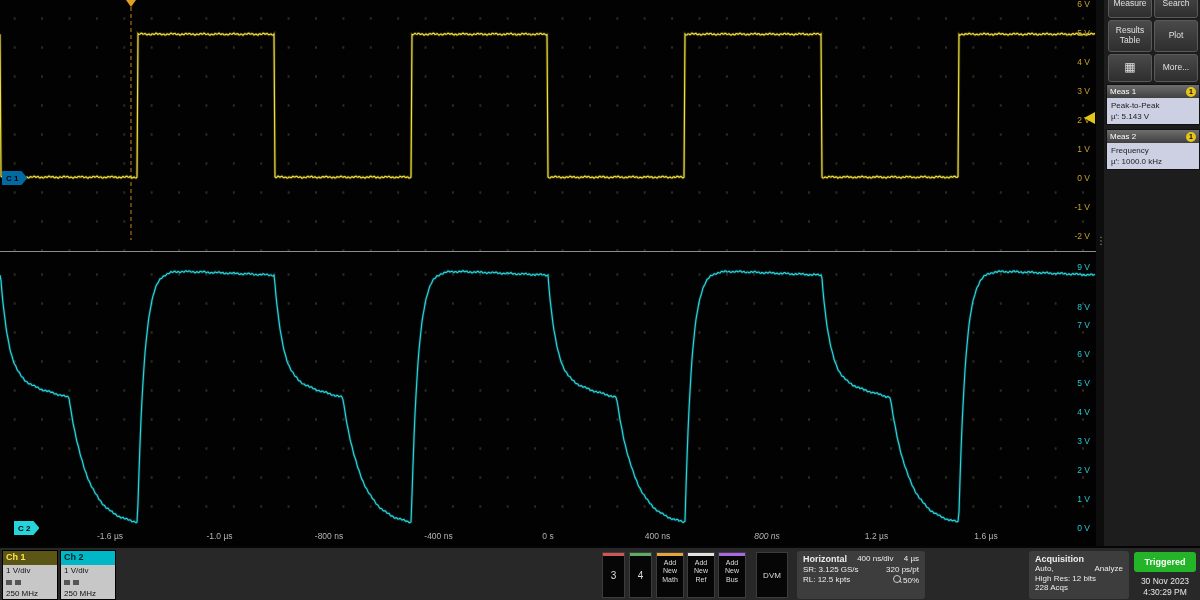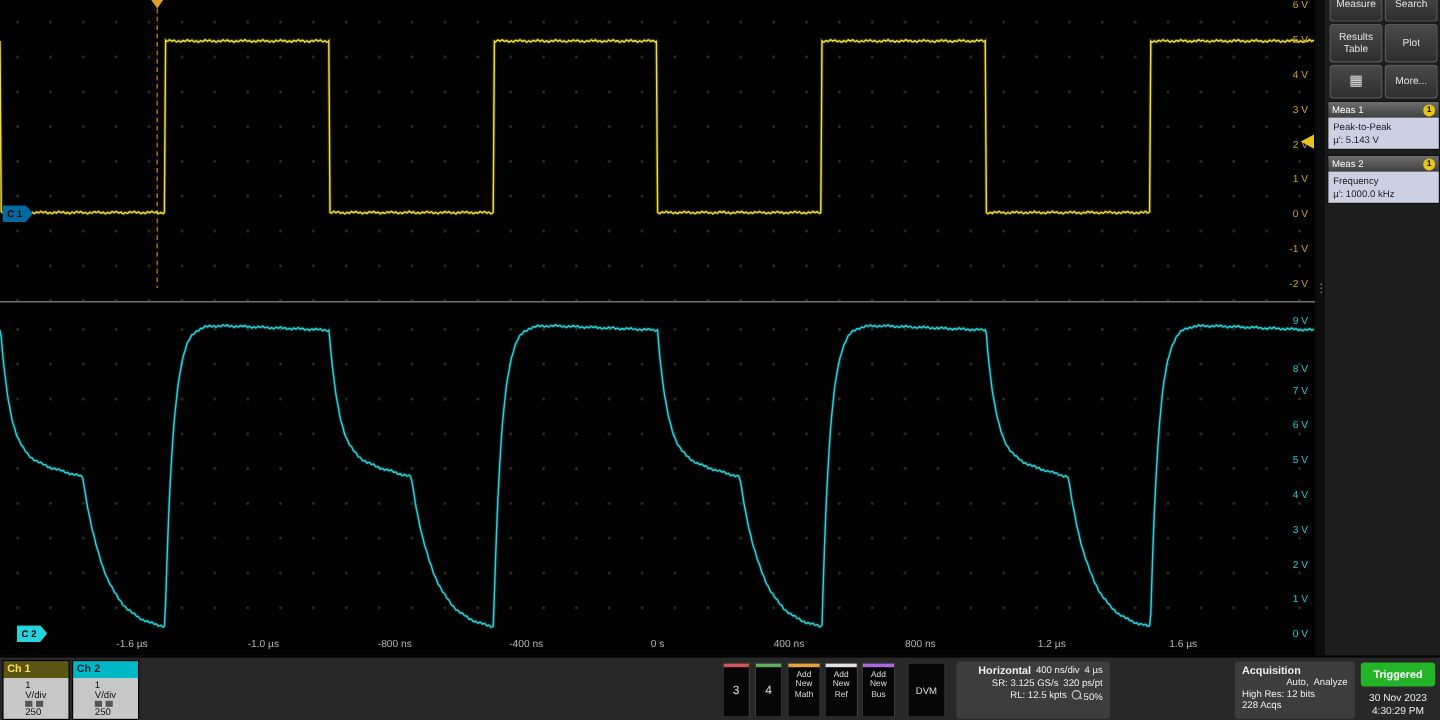--- a/index.html
+++ b/index.html
@@ -33,32 +33,32 @@
     color:#e0e0e0;font-size:8.5px;display:flex;align-items:center;justify-content:center;text-align:center;line-height:1.15;cursor:default;}
   .meas{position:absolute;left:2px;width:92px;border:1px solid #111;}
   .meas-head{height:13px;background:linear-gradient(#6e6e6e,#404040);color:#fff;font-size:8px;display:flex;align-items:center;padding:0 3px;}
   .meas-head .badge{margin-left:auto;width:10px;height:10px;border-radius:50%;background:#e6c517;color:#000;font-size:7px;font-weight:bold;text-align:center;line-height:10px;}
   .meas-body{background:#cdd0e3;color:#1b1b1b;font-size:8px;padding:2px 4px;line-height:1.4;}
 
   
   .bottombar{position:absolute;left:0;top:546px;width:1200px;height:54px;background:#282828;border-top:2px solid #050505;box-sizing:border-box;}
   .chtile{position:absolute;top:2px;width:56px;height:50px;border:1px solid #000;box-sizing:border-box;}
   .chtile .head{height:14px;font-size:9px;font-weight:bold;padding:1px 0 0 3px;box-sizing:border-box;}
-  .chtile .body{height:34px;background:#c7c7c7;color:#111;font-size:8px;padding:1px 18px;box-sizing:border-box;display:flex;flex-direction:column;justify-content:space-between;}
+  .chtile .body{height:34px;background:#c7c7c7;color:#111;font-size:8px;padding:1px 3px;box-sizing:border-box;display:flex;flex-direction:column;justify-content:space-between;}
   .chtile .iconrow{display:flex;gap:3px;}
   .chtile .mini{width:6px;height:5px;background:#555;}
   #ch1-tile{left:2px;}  #ch1-tile .head{background:#5c5616;color:#ffe34a;}
   #ch2-tile{left:60px;} #ch2-tile .head{background:#00b7c6;color:#00222a;}
   .numbtn{position:absolute;top:4px;width:23px;height:46px;background:#060606;border:1px solid #3c3c3c;box-sizing:border-box;color:#ddd;font-size:10px;display:flex;align-items:center;justify-content:center;}
   .numbtn .strip3{position:absolute;top:0;left:0;width:100%;height:3px;}
   .addbtn{position:absolute;top:4px;width:28px;height:46px;background:#060606;border:1px solid #3c3c3c;box-sizing:border-box;color:#ddd;font-size:7px;text-align:center;line-height:1.2;padding-top:6px;}
   .addbtn .strip3{position:absolute;top:0;left:0;width:100%;height:3px;}
   .panel{position:absolute;top:3px;height:48px;background:#3d3d3d;border-radius:3px;box-sizing:border-box;padding:3px 6px;color:#ececec;font-size:8px;line-height:1.25;}
   .panel .title{font-size:9px;font-weight:bold;}
-  .prow{display:flex;justify-content:flex-end;gap:4px;}
+  .prow{display:flex;justify-content:space-between;gap:4px;}
   .tpill{width:15px;height:9px;border-radius:4px;background:#e6c517;color:#000;font-size:7px;font-weight:bold;text-align:center;line-height:9px;}
   .lens{display:inline-block;width:6px;height:6px;border:1px solid #ccc;border-radius:50%;position:relative;margin-right:2px;}
   .lens:after{content:"";position:absolute;left:5px;top:5px;width:3px;height:1px;background:#ccc;transform:rotate(45deg);}
   .trigd{position:absolute;left:1134px;top:4px;width:62px;height:20px;background:#24b428;border-radius:3px;color:#fff;font-size:9px;font-weight:bold;display:flex;align-items:center;justify-content:center;}
   .datetime{position:absolute;left:1134px;top:28px;width:62px;text-align:center;color:#e8e8e8;font-size:8.5px;line-height:1.3;}
 </style>
 </head>
 <body>
 
 <div id="app">
@@ -77,21 +77,21 @@
       <path id="cyan-path" fill="none" d="M0 275.1 L1 280.6 L2 292.6 L3 303.1 L4 311.2 L5 319.1 L6 327.3 L7 333.8 L8 338.7 L9 344.2 L10 349.7 L11 353.3 L12 356.1 L13 359.9 L14 363.2 L15 364.8 L16 366.5 L17 369.4 L18 371.2 L19 371.9 L20 373.6 L21 376.0 L22 377.0 L23 377.5 L24 379.4 L25 381.1 L26 381.3 L27 381.7 L28 383.3 L29 384.1 L30 383.6 L31 384.0 L32 385.4 L33 385.5 L34 385.1 L35 386.0 L36 387.3 L37 387.2 L38 387.2 L39 388.6 L40 389.6 L41 389.1 L42 389.4 L43 390.7 L44 390.8 L45 390.1 L46 390.6 L47 391.5 L48 391.1 L49 390.7 L50 391.7 L51 392.5 L52 392.1 L53 392.3 L54 393.7 L55 394.2 L56 393.7 L57 394.3 L58 395.4 L59 395.2 L60 394.6 L61 395.3 L62 396.0 L63 395.3 L64 395.1 L65 396.2 L66 396.7 L67 396.1 L68 396.7 L69 398.5 L70 404.8 L71 410.3 L72 416.8 L73 423.1 L74 427.6 L75 431.9 L76 437.4 L77 442.0 L78 445.2 L79 449.0 L80 453.8 L81 457.2 L82 459.9 L83 463.7 L84 467.9 L85 470.4 L86 472.7 L87 476.3 L88 479.3 L89 480.8 L90 482.8 L91 485.8 L92 487.6 L93 488.4 L94 490.4 L95 493.0 L96 494.1 L97 495.0 L98 497.3 L99 499.5 L100 500.2 L101 501.3 L102 503.6 L103 504.9 L104 505.1 L105 506.2 L106 508.0 L107 508.3 L108 508.2 L109 509.5 L110 510.9 L111 510.8 L112 511.1 L113 512.8 L114 513.8 L115 513.7 L116 514.5 L117 516.1 L118 516.5 L119 516.1 L120 517.0 L121 518.1 L122 517.7 L123 517.3 L124 518.4 L125 519.0 L126 518.4 L127 518.5 L128 519.9 L129 520.2 L130 519.8 L131 520.6 L132 521.8 L133 521.6 L134 521.2 L135 522.1 L136 522.7 L137 521.9 L138 502.8 L139 471.8 L140 444.2 L141 419.5 L142 399.2 L143 382.4 L144 366.8 L145 353.0 L146 342.5 L147 333.4 L148 324.3 L149 316.6 L150 311.2 L151 305.8 L152 300.0 L153 295.8 L154 293.0 L155 289.5 L156 285.9 L157 284.2 L158 283.0 L159 280.7 L160 278.9 L161 278.7 L162 278.1 L163 276.4 L164 275.7 L165 276.0 L166 275.2 L167 273.7 L168 273.5 L169 273.7 L170 272.6 L171 271.6 L172 272.1 L173 272.4 L174 271.4 L175 271.2 L176 272.3 L177 272.3 L178 271.5 L179 271.8 L180 272.7 L181 272.1 L182 271.3 L183 271.8 L184 272.2 L185 271.2 L186 270.7 L187 271.5 L188 271.6 L189 270.8 L190 271.0 L191 272.2 L192 272.0 L193 271.4 L194 272.1 L195 272.9 L196 272.2 L197 271.6 L198 272.4 L199 272.5 L200 271.4 L201 271.3 L202 272.2 L203 271.9 L204 271.1 L205 271.7 L206 272.7 L207 272.3 L208 271.9 L209 272.9 L210 273.4 L211 272.6 L212 272.4 L213 273.3 L214 273.0 L215 272.0 L216 272.2 L217 272.9 L218 272.3 L219 271.7 L220 272.6 L221 273.3 L222 272.6 L223 272.5 L224 273.7 L225 273.9 L226 273.0 L227 273.2 L228 274.1 L229 273.5 L230 272.6 L231 273.1 L232 273.6 L233 272.8 L234 272.4 L235 273.4 L236 273.7 L237 273.0 L238 273.3 L239 274.4 L240 274.3 L241 273.6 L242 274.1 L243 274.8 L244 274.0 L245 273.3 L246 274.0 L247 274.2 L248 273.2 L249 273.1 L250 274.2 L251 274.2 L252 273.4 L253 274.1 L254 275.1 L255 274.7 L256 274.2 L257 275.0 L258 275.4 L259 274.5 L260 274.1 L261 274.9 L262 274.8 L263 273.7 L264 274.0 L265 274.9 L266 274.5 L267 274.0 L268 274.9 L269 275.7 L270 275.0 L271 274.8 L272 275.8 L273 276.0 L274 275.0 L275 284.2 L276 296.0 L277 305.3 L278 313.1 L279 321.4 L280 329.0 L281 334.5 L282 339.6 L283 345.6 L284 350.4 L285 353.5 L286 357.1 L287 361.2 L288 363.8 L289 365.3 L290 367.8 L291 370.5 L292 371.4 L293 372.3 L294 374.5 L295 376.2 L296 376.6 L297 377.6 L298 379.8 L299 380.8 L300 380.9 L301 382.2 L302 383.8 L303 384.0 L304 383.8 L305 385.0 L306 385.9 L307 385.4 L308 385.4 L309 386.7 L310 387.2 L311 386.6 L312 387.3 L313 388.8 L314 388.9 L315 388.7 L316 389.8 L317 390.9 L318 390.5 L319 390.4 L320 391.5 L321 391.8 L322 391.0 L323 391.2 L324 392.3 L325 392.2 L326 391.6 L327 392.5 L328 393.7 L329 393.4 L330 393.4 L331 394.7 L332 395.4 L333 394.8 L334 395.0 L335 396.2 L336 396.2 L337 395.3 L338 395.8 L339 396.8 L340 396.3 L341 395.9 L342 397.0 L343 399.9 L344 405.5 L345 411.6 L346 418.5 L347 424.1 L348 428.5 L349 433.6 L350 439.2 L351 443.0 L352 446.3 L353 450.8 L354 455.0 L355 457.7 L356 460.7 L357 464.8 L358 468.2 L359 470.3 L360 473.4 L361 477.1 L362 479.4 L363 481.1 L364 483.9 L365 486.7 L366 487.9 L367 489.2 L368 491.7 L369 493.5 L370 494.1 L371 495.5 L372 498.0 L373 499.2 L374 499.8 L375 501.7 L376 503.9 L377 504.6 L378 505.1 L379 507.0 L380 508.4 L381 508.4 L382 508.9 L383 510.5 L384 511.1 L385 510.7 L386 511.6 L387 513.1 L388 513.3 L389 513.3 L390 514.8 L391 516.0 L392 515.9 L393 516.2 L394 517.7 L395 518.2 L396 517.6 L397 518.1 L398 519.2 L399 519.0 L400 518.3 L401 519.1 L402 520.1 L403 519.6 L404 519.5 L405 520.8 L406 521.5 L407 520.9 L408 521.4 L409 522.6 L410 522.6 L411 521.9 L412 495.1 L413 465.1 L414 437.8 L415 414.2 L416 395.1 L417 378.3 L418 362.7 L419 349.9 L420 340.0 L421 330.6 L422 321.6 L423 315.1 L424 310.0 L425 304.2 L426 298.9 L427 295.7 L428 292.6 L429 288.6 L430 285.7 L431 284.3 L432 282.3 L433 279.7 L434 278.6 L435 278.5 L436 277.1 L437 275.7 L438 275.8 L439 275.9 L440 274.6 L441 273.7 L442 274.2 L443 273.9 L444 272.4 L445 272.1 L446 272.6 L447 272.0 L448 271.0 L449 271.4 L450 272.1 L451 271.5 L452 271.1 L453 272.1 L454 272.5 L455 271.6 L456 271.6 L457 272.5 L458 272.2 L459 271.1 L460 271.4 L461 272.0 L462 271.3 L463 270.6 L464 271.4 L465 271.9 L466 271.2 L467 271.2 L468 272.4 L469 272.5 L470 271.7 L471 272.1 L472 273.0 L473 272.4 L474 271.6 L475 272.1 L476 272.5 L477 271.6 L478 271.2 L479 272.1 L480 272.3 L481 271.5 L482 271.9 L483 273.0 L484 272.8 L485 272.2 L486 272.9 L487 273.6 L488 272.8 L489 272.3 L490 273.0 L491 273.1 L492 272.0 L493 272.0 L494 272.9 L495 272.7 L496 272.0 L497 272.6 L498 273.6 L499 273.2 L500 272.8 L501 273.8 L502 274.2 L503 273.3 L504 273.1 L505 273.9 L506 273.6 L507 272.6 L508 272.8 L509 273.6 L510 273.1 L511 272.5 L512 273.5 L513 274.2 L514 273.5 L515 273.5 L516 274.6 L517 274.7 L518 273.8 L519 273.9 L520 274.7 L521 274.1 L522 273.2 L523 273.7 L524 274.3 L525 273.5 L526 273.2 L527 274.3 L528 274.6 L529 273.9 L530 274.2 L531 275.3 L532 275.1 L533 274.3 L534 274.8 L535 275.5 L536 274.6 L537 273.9 L538 274.7 L539 274.9 L540 273.9 L541 273.9 L542 275.0 L543 275.0 L544 274.4 L545 275.0 L546 276.0 L547 275.5 L548 274.9 L549 287.8 L550 298.9 L551 307.4 L552 315.6 L553 323.9 L554 330.5 L555 335.4 L556 341.1 L557 346.8 L558 350.6 L559 353.8 L560 358.1 L561 361.9 L562 363.9 L563 366.0 L564 369.1 L565 371.1 L566 371.7 L567 373.3 L568 375.5 L569 376.3 L570 376.5 L571 378.2 L572 379.9 L573 380.2 L574 380.7 L575 382.6 L576 383.7 L577 383.6 L578 384.3 L579 385.8 L580 386.0 L581 385.5 L582 386.3 L583 387.3 L584 386.9 L585 386.7 L586 387.8 L587 388.6 L588 388.2 L589 388.6 L590 390.1 L591 390.5 L592 390.1 L593 390.8 L594 392.0 L595 391.7 L596 391.2 L597 392.1 L598 392.7 L599 392.0 L600 391.9 L601 393.0 L602 393.4 L603 392.8 L604 393.4 L605 394.8 L606 394.8 L607 394.5 L608 395.5 L609 396.5 L610 395.9 L611 395.7 L612 396.7 L613 397.0 L614 396.2 L615 396.3 L616 397.5 L617 401.0 L618 406.5 L619 413.2 L620 419.8 L621 424.6 L622 429.4 L623 435.3 L624 440.3 L625 443.8 L626 447.8 L627 452.6 L628 456.0 L629 458.4 L630 462.0 L631 465.9 L632 468.3 L633 470.6 L634 474.2 L635 477.4 L636 479.2 L637 481.5 L638 484.9 L639 487.0 L640 488.1 L641 490.2 L642 492.8 L643 493.9 L644 494.6 L645 496.6 L646 498.5 L647 499.0 L648 500.0 L649 502.2 L650 503.7 L651 504.0 L652 505.4 L653 507.5 L654 508.2 L655 508.4 L656 509.8 L657 511.2 L658 511.1 L659 511.2 L660 512.6 L661 513.3 L662 512.9 L663 513.5 L664 515.1 L665 515.5 L666 515.3 L667 516.5 L668 517.9 L669 517.8 L670 517.7 L671 518.9 L672 519.6 L673 518.9 L674 518.9 L675 520.0 L676 520.0 L677 519.3 L678 519.8 L679 521.0 L680 520.8 L681 520.5 L682 521.6 L683 522.5 L684 522.0 L685 520.9 L686 487.7 L687 458.2 L688 431.6 L689 409.6 L690 391.3 L691 374.2 L692 359.1 L693 347.4 L694 337.5 L695 327.6 L696 319.4 L697 313.7 L698 308.2 L699 302.3 L700 298.1 L701 295.3 L702 291.7 L703 287.9 L704 285.9 L705 284.3 L706 281.7 L707 279.4 L708 278.8 L709 278.0 L710 276.1 L711 275.3 L712 275.7 L713 275.1 L714 273.9 L715 273.9 L716 274.4 L717 273.5 L718 272.5 L719 272.9 L720 273.0 L721 271.7 L722 271.2 L723 271.9 L724 271.8 L725 270.8 L726 271.1 L727 272.1 L728 271.7 L729 271.2 L730 272.0 L731 272.6 L732 271.8 L733 271.4 L734 272.2 L735 272.2 L736 271.1 L737 271.0 L738 271.9 L739 271.5 L740 270.7 L741 271.3 L742 272.2 L743 271.7 L744 271.4 L745 272.5 L746 272.9 L747 272.0 L748 272.0 L749 272.9 L750 272.6 L751 271.5 L752 271.8 L753 272.5 L754 271.8 L755 271.2 L756 272.1 L757 272.7 L758 272.0 L759 272.0 L760 273.2 L761 273.3 L762 272.5 L763 272.8 L764 273.7 L765 273.0 L766 272.2 L767 272.7 L768 273.2 L769 272.2 L770 271.9 L771 272.9 L772 273.1 L773 272.4 L774 272.8 L775 273.9 L776 273.7 L777 273.0 L778 273.7 L779 274.3 L780 273.5 L781 272.9 L782 273.7 L783 273.7 L784 272.7 L785 272.7 L786 273.7 L787 273.5 L788 272.9 L789 273.6 L790 274.6 L791 274.1 L792 273.7 L793 274.6 L794 274.9 L795 273.9 L796 273.7 L797 274.5 L798 274.3 L799 273.2 L800 273.6 L801 274.4 L802 273.9 L803 273.4 L804 274.4 L805 275.1 L806 274.4 L807 274.4 L808 275.4 L809 275.4 L810 274.5 L811 274.6 L812 275.4 L813 274.7 L814 273.8 L815 274.4 L816 275.0 L817 274.3 L818 274.1 L819 275.2 L820 275.6 L821 274.8 L822 278.3 L823 291.1 L824 301.2 L825 309.6 L826 318.3 L827 326.2 L828 331.8 L829 337.0 L830 342.9 L831 347.7 L832 350.9 L833 354.6 L834 359.0 L835 361.9 L836 363.9 L837 366.8 L838 369.9 L839 371.2 L840 372.3 L841 374.5 L842 376.2 L843 376.4 L844 377.2 L845 379.0 L846 379.9 L847 379.8 L848 381.0 L849 382.7 L850 383.1 L851 383.2 L852 384.7 L853 386.0 L854 385.7 L855 385.9 L856 387.2 L857 387.6 L858 386.9 L859 387.3 L860 388.5 L861 388.3 L862 387.9 L863 388.9 L864 390.0 L865 389.7 L866 389.8 L867 391.2 L868 391.9 L869 391.3 L870 391.7 L871 392.9 L872 392.8 L873 392.1 L874 392.7 L875 393.5 L876 393.0 L877 392.7 L878 393.8 L879 394.5 L880 394.0 L881 394.4 L882 395.8 L883 396.1 L884 395.6 L885 396.3 L886 397.4 L887 396.9 L888 396.4 L889 397.2 L890 397.8 L891 402.2 L892 408.1 L893 415.0 L894 420.7 L895 425.2 L896 430.7 L897 436.5 L898 440.8 L899 444.5 L900 449.4 L901 453.8 L902 456.6 L903 459.6 L904 463.7 L905 466.8 L906 468.7 L907 471.6 L908 475.2 L909 477.5 L910 479.2 L911 482.2 L912 485.3 L913 486.8 L914 488.4 L915 491.3 L916 493.4 L917 494.0 L918 495.5 L919 497.8 L920 498.8 L921 499.1 L922 500.8 L923 502.7 L924 503.3 L925 503.9 L926 505.9 L927 507.5 L928 507.7 L929 508.6 L930 510.5 L931 511.3 L932 511.1 L933 512.0 L934 513.4 L935 513.4 L936 513.1 L937 514.2 L938 515.3 L939 515.0 L940 515.2 L941 516.8 L942 517.5 L943 517.1 L944 517.9 L945 519.3 L946 519.4 L947 518.9 L948 519.7 L949 520.6 L950 519.9 L951 519.6 L952 520.6 L953 520.9 L954 520.2 L955 520.5 L956 521.8 L957 521.9 L958 521.4 L959 512.1 L960 480.1 L961 451.0 L962 425.9 L963 405.4 L964 387.3 L965 370.3 L966 356.3 L967 345.3 L968 334.8 L969 325.0 L970 317.8 L971 312.1 L972 306.0 L973 300.6 L974 297.4 L975 294.4 L976 290.5 L977 287.5 L978 286.1 L979 284.0 L980 281.1 L981 279.7 L982 279.1 L983 277.4 L984 275.6 L985 275.4 L986 275.4 L987 274.1 L988 273.4 L989 274.1 L990 274.0 L991 272.9 L992 272.8 L993 273.5 L994 272.9 L995 271.7 L996 271.9 L997 272.4 L998 271.4 L999 270.7 L1000 271.5 L1001 271.8 L1002 270.9 L1003 271.0 L1004 272.1 L1005 272.1 L1006 271.4 L1007 271.9 L1008 272.7 L1009 272.0 L1010 271.3 L1011 271.9 L1012 272.2 L1013 271.1 L1014 270.8 L1015 271.8 L1016 271.8 L1017 270.9 L1018 271.4 L1019 272.5 L1020 272.2 L1021 271.7 L1022 272.5 L1023 273.2 L1024 272.3 L1025 271.9 L1026 272.7 L1027 272.7 L1028 271.6 L1029 271.6 L1030 272.5 L1031 272.1 L1032 271.4 L1033 272.2 L1034 273.1 L1035 272.5 L1036 272.3 L1037 273.3 L1038 273.7 L1039 272.7 L1040 272.7 L1041 273.5 L1042 273.2 L1043 272.1 L1044 272.5 L1045 273.2 L1046 272.5 L1047 272.0 L1048 273.0 L1049 273.6 L1050 272.9 L1051 273.0 L1052 274.1 L1053 274.1 L1054 273.3 L1055 273.6 L1056 274.3 L1057 273.6 L1058 272.8 L1059 273.4 L1060 273.8 L1061 272.9 L1062 272.7 L1063 273.8 L1064 274.0 L1065 273.3 L1066 273.7 L1067 274.8 L1068 274.5 L1069 273.8 L1070 274.5 L1071 275.0 L1072 274.1 L1073 273.5 L1074 274.3 L1075 274.4 L1076 273.4 L1077 273.5 L1078 274.5 L1079 274.4 L1080 273.8 L1081 274.5 L1082 275.5 L1083 274.9 L1084 274.5 L1085 275.4 L1086 275.6 L1087 274.6 L1088 274.4 L1089 275.2 L1090 274.9 L1091 273.9 L1092 274.3 L1093 275.2 L1094 274.8 L1095 274.3 " stroke="#28d4dc" stroke-width="1.2" opacity="1"></path>
     </svg>
 
     <div id="time-labels">
         <span class="time-label" style="left: 86px;">-1.6 µs</span>
         <span class="time-label" style="left: 195.5px;">-1.0 µs</span>
         <span class="time-label" style="left: 305px;">-800 ns</span>
         <span class="time-label" style="left: 414.5px;">-400 ns</span>
         <span class="time-label" style="left: 524px;">0 s</span>
         <span class="time-label" style="left: 633.5px;">400 ns</span>
-        <span class="time-label" style="left: 743px;">800 ns</span>
+        <span class="time-label" style="left: 743px; font-style: italic;">800 ns</span>
         <span class="time-label" style="left: 852.5px;">1.2 µs</span>
         <span class="time-label" style="left: 962px;">1.6 µs</span>
       </div>
     <div class="vlabels" id="top-vlabels">
         <span class="top-vlabel" style="top: -1px;">6 V</span>
         <span class="top-vlabel" style="top: 28px;">5 V</span>
         <span class="top-vlabel" style="top: 57px;">4 V</span>
         <span class="top-vlabel" style="top: 86px;">3 V</span>
         <span class="top-vlabel" style="top: 115px;">2 V</span>
         <span class="top-vlabel" style="top: 144px;">1 V</span>

